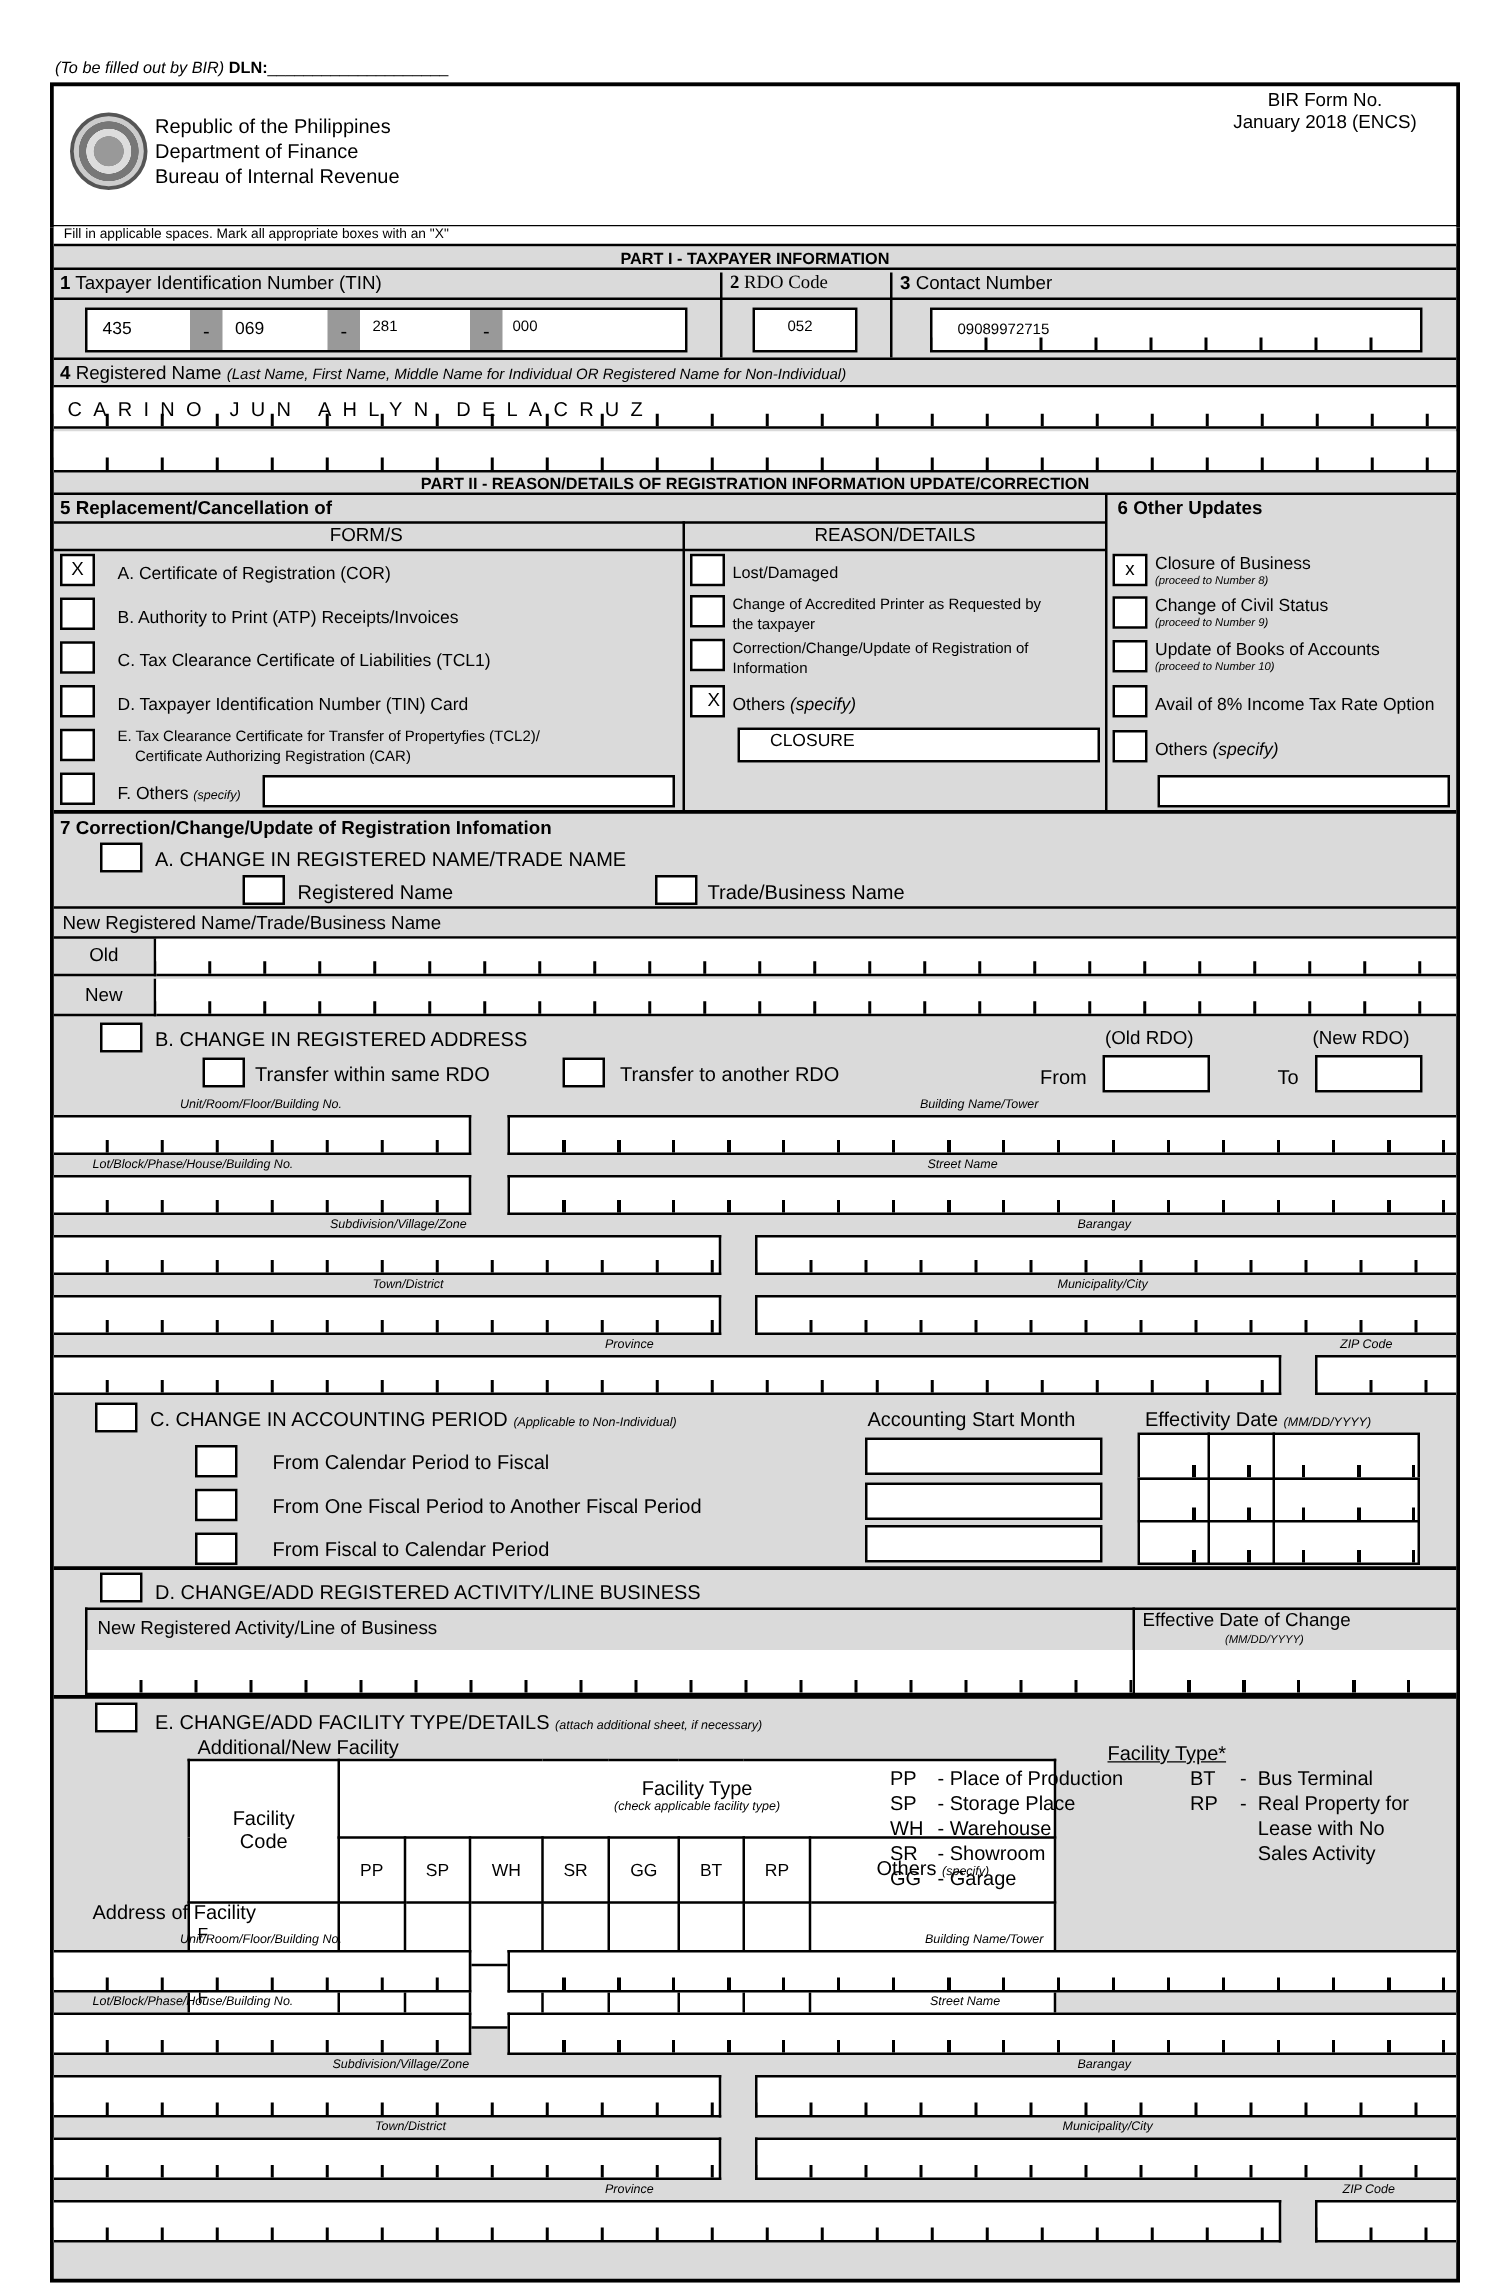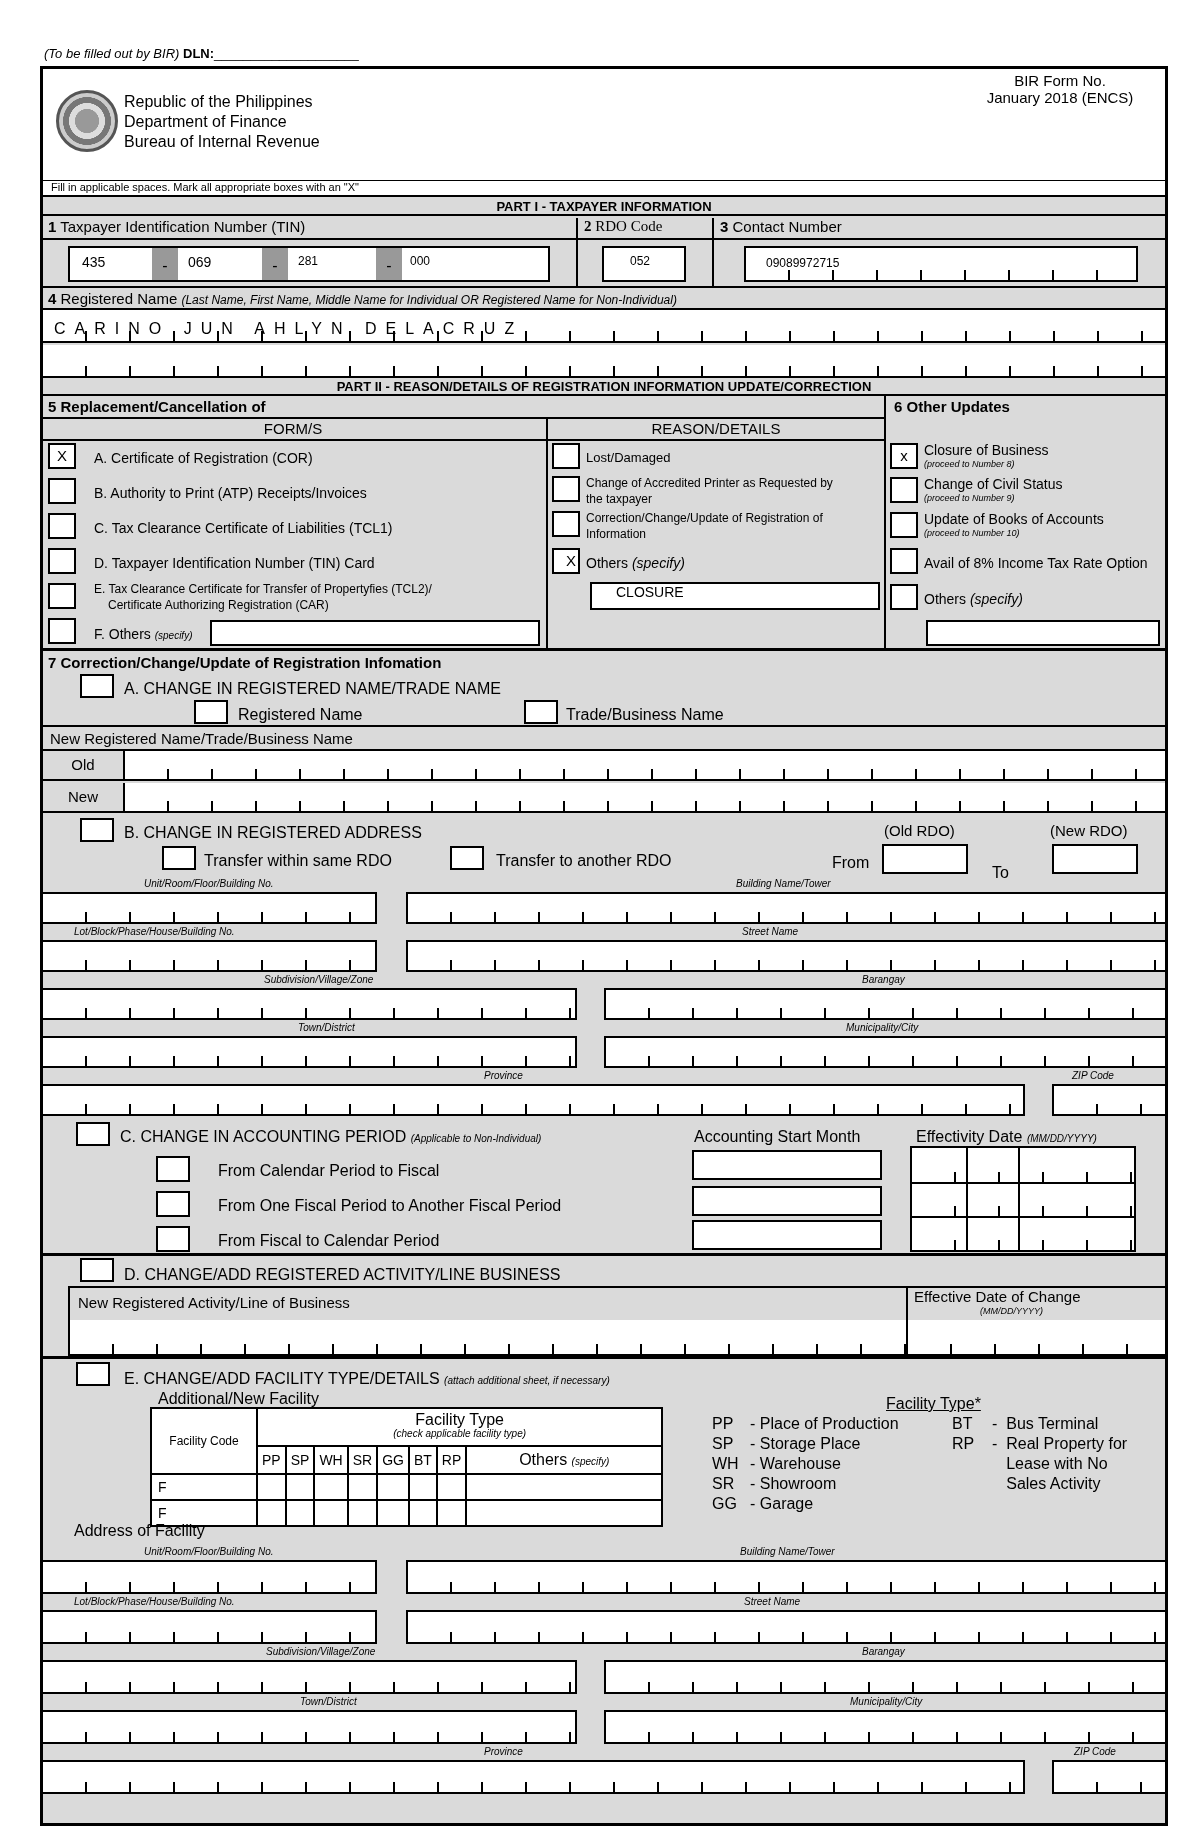--- a/index.html
+++ b/index.html
@@ -22,21 +22,21 @@
   .small { font-size: 12px; }
   .tiny { font-size: 10px; font-style: italic; }
   .hline { height: 2px; background: #000; }
   .vline { width: 2px; background: #000; }
   .wbox { background: #fff; border: 2px solid #000; }
   .chk { width: 28px; height: 26px; background: #fff; border: 2px solid #000; font-size: 15px; text-align: center; line-height: 22px; }
   .ticks { background-image: repeating-linear-gradient(90deg, transparent 0 42px, #000 42px 44px); background-size: 44px 10px; background-repeat: repeat-x; background-position: 0 100%; }
   .val { font-size: 14px; }
   .ital { font-style: italic; }
   table.fac { border-collapse: collapse; background: #fff; font-size: 14px; }
-  table.fac td { border: 2px solid #000; text-align: center; height: 22px; padding: 4px; }
+  table.fac td { border: 2px solid #000; text-align: center; height: 22px; padding: 16px; }
   .legend { font-size: 16px; line-height: 20px; }
 </style>
 </head>
 <body>
 
 <div class="abs dln">
   <i>(To be filled out by BIR)</i> <b>DLN:</b><span>____________________</span>
 </div>
 
 <div class="abs frame"></div>
@@ -160,21 +160,21 @@
 <div class="abs chk" style="left:80px; top:818px; width:34px; height:24px;"></div>
 <div class="abs" style="left:124px; top:824px; font-size:16px;">B. CHANGE IN  REGISTERED ADDRESS</div>
 <div class="abs" style="left:884px; top:822px; font-size:15px;">(Old RDO)</div>
 <div class="abs" style="left:1050px; top:822px; font-size:15px;">(New RDO)</div>
 <div class="abs chk" style="left:162px; top:846px; width:34px; height:24px;"></div>
 <div class="abs" style="left:204px; top:852px; font-size:16px;">Transfer within same RDO</div>
 <div class="abs chk" style="left:450px; top:846px; width:34px; height:24px;"></div>
 <div class="abs" style="left:496px; top:852px; font-size:16px;">Transfer to another RDO</div>
 <div class="abs" style="left:832px; top:854px; font-size:16px;">From</div>
 <div class="abs wbox" style="left:882px; top:844px; width:86px; height:30px;"></div>
-<div class="abs" style="left:992px; top:854px; font-size:16px;margin-top:10px;">To</div>
+<div class="abs" style="left:1022px; top:854px; font-size:16px;">To</div>
 <div class="abs wbox" style="left:1052px; top:844px; width:86px; height:30px;"></div>
 
 <div class="abs tiny" style="left:144px; top:878px;">Unit/Room/Floor/Building No.</div>
 <div class="abs tiny" style="left:736px; top:878px;">Building Name/Tower</div>
 <div class="abs ticks" style="left:43px; top:892px; width:334px; height:32px; background-color:#fff; border:2px solid #000; border-left:none;"></div>
 <div class="abs ticks" style="left:406px; top:892px; width:759px; height:32px; background-color:#fff; border:2px solid #000; border-right:none;"></div>
 <div class="abs tiny" style="left:74px; top:926px;">Lot/Block/Phase/House/Building No.</div>
 <div class="abs tiny" style="left:742px; top:926px;">Street Name</div>
 <div class="abs ticks" style="left:43px; top:940px; width:334px; height:32px; background-color:#fff; border:2px solid #000; border-left:none;"></div>
 <div class="abs ticks" style="left:406px; top:940px; width:759px; height:32px; background-color:#fff; border:2px solid #000; border-right:none;"></div>
@@ -223,21 +223,21 @@
 <div class="abs hline" style="left:43px; top:1356px; width:1122px; height:3px;"></div>
 
 <div class="abs chk" style="left:76px; top:1362px; width:34px; height:24px;"></div>
 <div class="abs" style="left:124px; top:1370px; font-size:16px;"><span>E. CHANGE/ADD FACILITY TYPE/DETAILS</span> <span class="tiny">(attach additional sheet, if necessary)</span></div>
 <div class="abs" style="left:158px; top:1390px; font-size:16px;">Additional/New Facility</div>
 
 <div class="abs" style="left:150px; top:1407px;">
   <table class="fac">
     <tbody>
         <tr>
-      <td rowspan="2" style="width:106px; font-size:12px;">Facility Code</td>
+      <td rowspan="2" style="width:120px; font-size:16px;">Facility Code</td>
       <td colspan="8" style="height:34px; line-height:14px;">
             <div style="font-size:16px;">Facility Type</div>
             <div class="tiny">(check applicable facility type)</div>
           </td>
     </tr>
     <tr>
       <td style="width:26px;">PP</td>
       <td style="width:26px;">SP</td>
       <td style="width:26px;">WH</td>
       <td style="width:26px;">SR</td>

